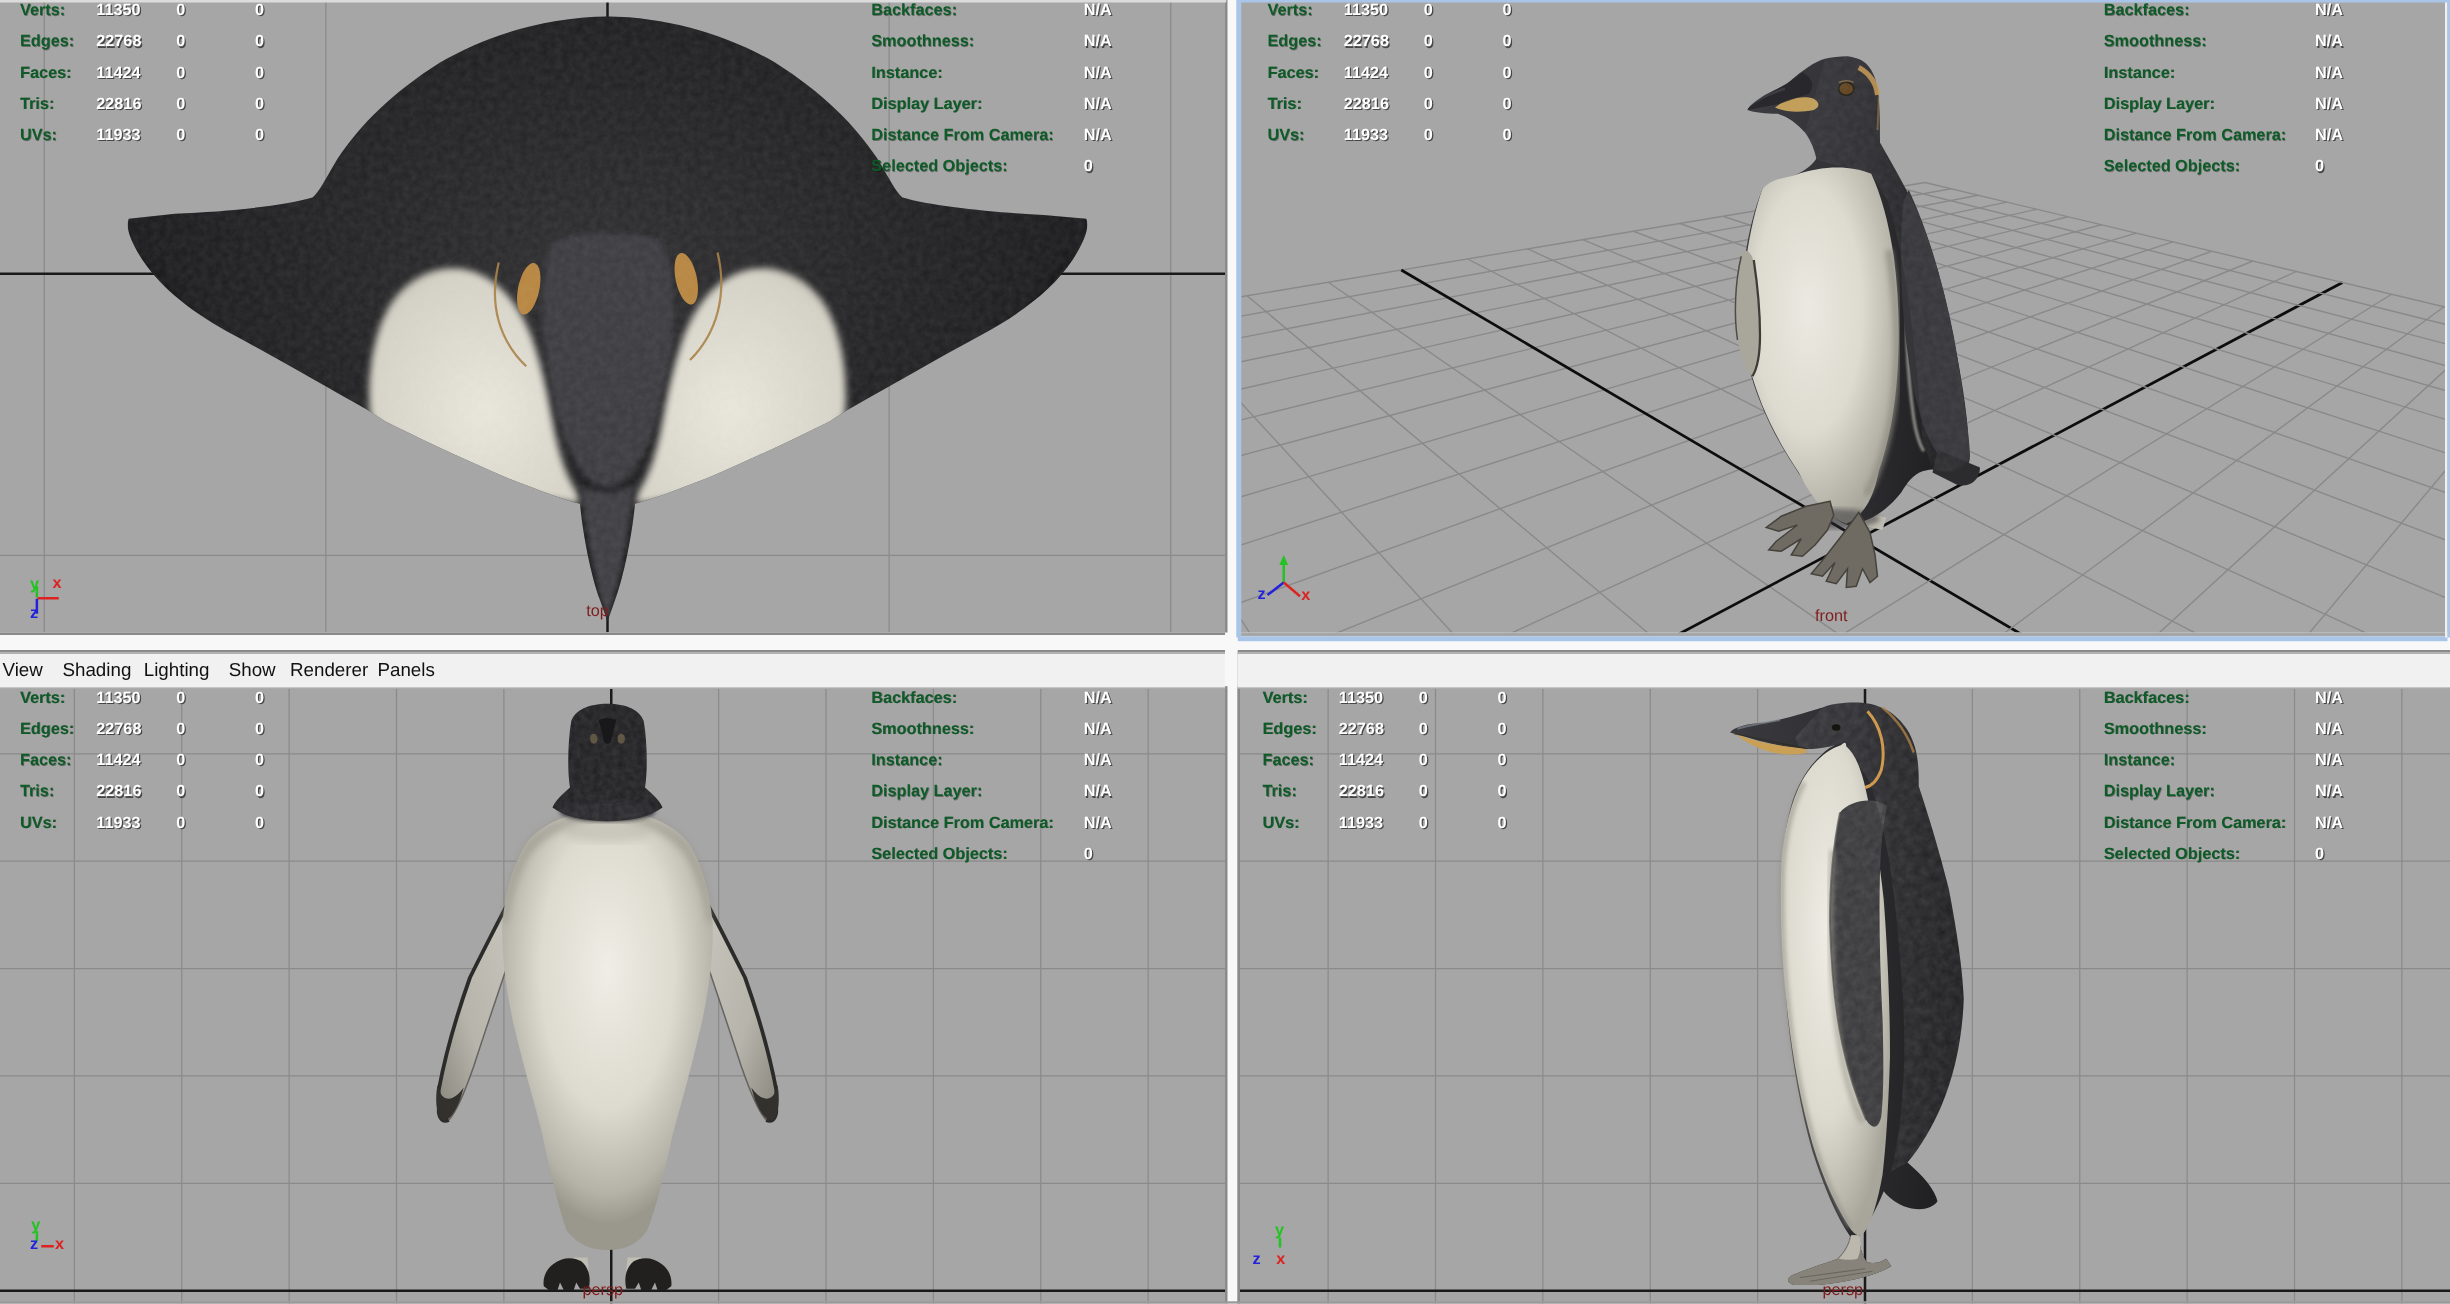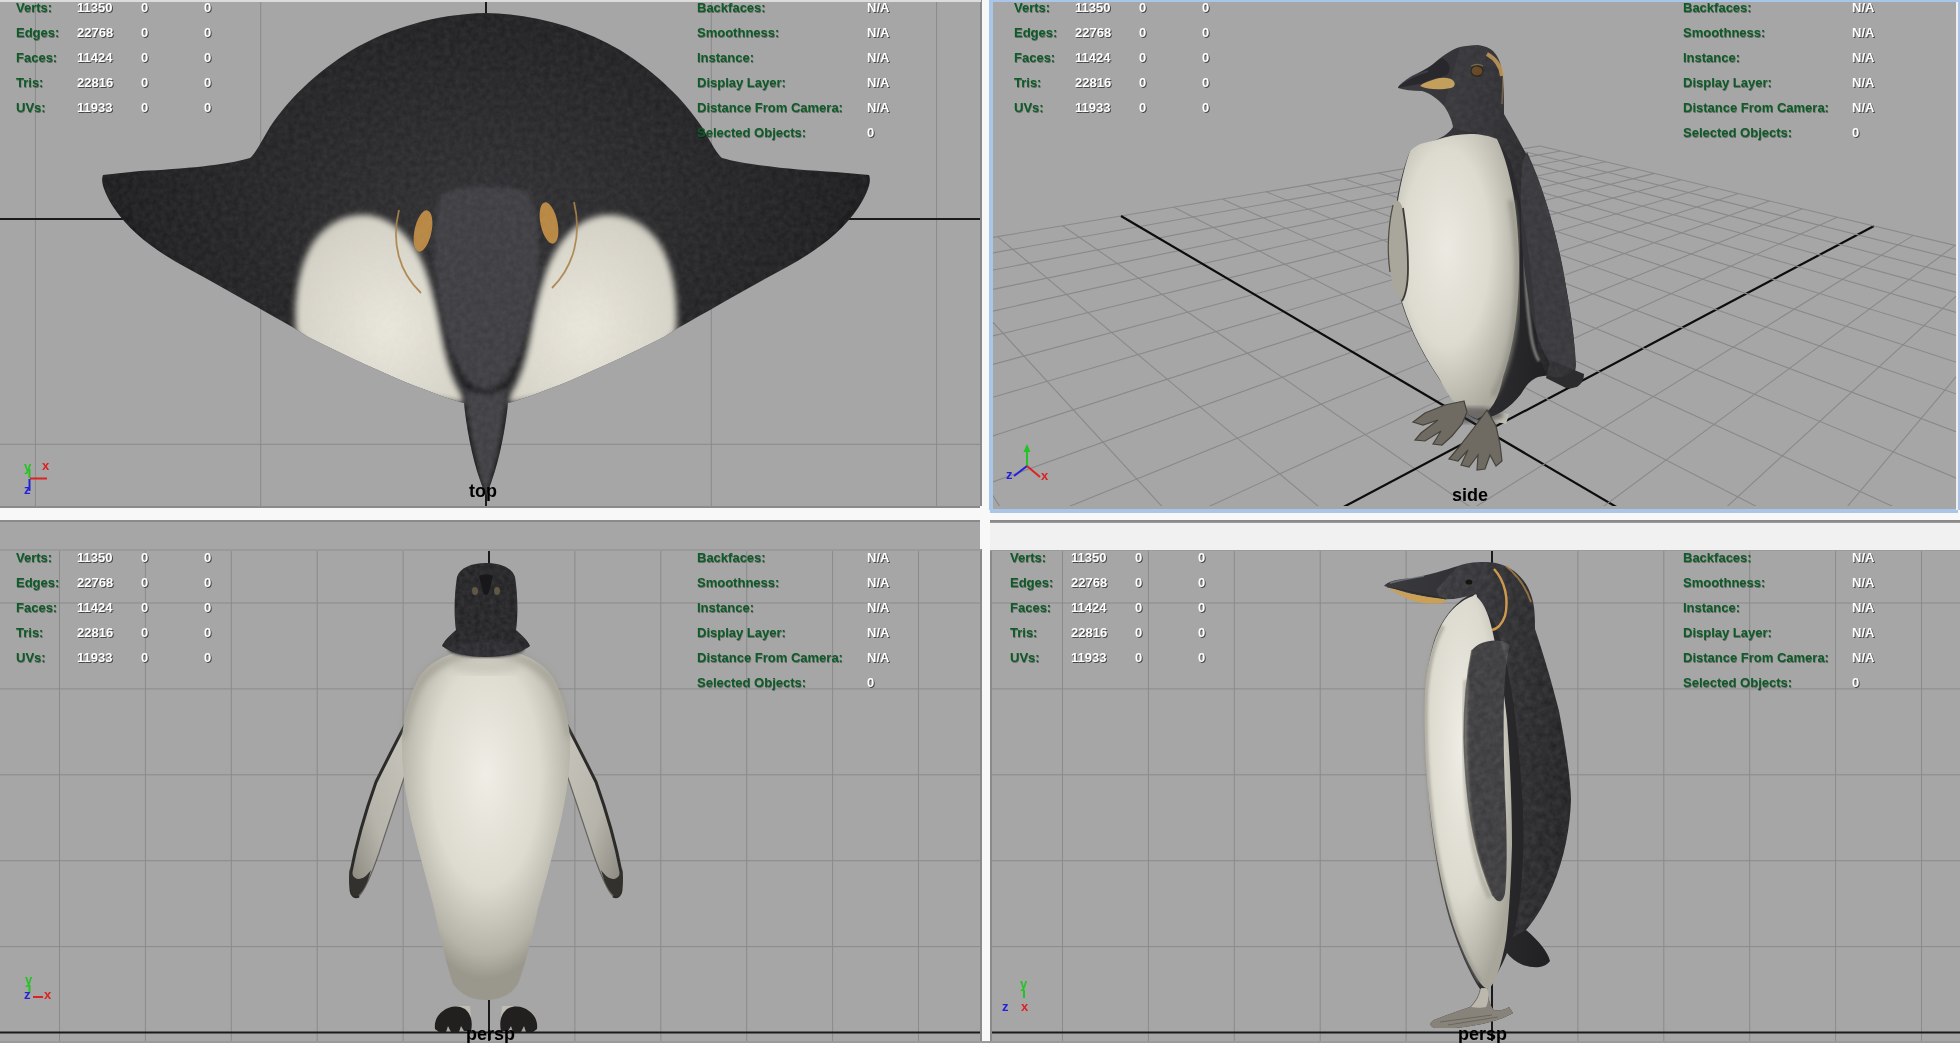--- a/index.html
+++ b/index.html
@@ -1,20 +1,20 @@
 <!DOCTYPE html>
 <html><head><meta charset="utf-8"><style>
 html,body{margin:0;padding:0}
 #stage{position:relative;width:1960px;height:1043px;background:#a6a6a6;font-family:"Liberation Sans",sans-serif;overflow:hidden}
 svg.vp{position:absolute;left:0;top:0}
 .hl{position:absolute;font-size:13px;font-weight:bold;color:#0d5b27;text-shadow:0.5px 0.5px 0 rgba(0,0,0,0.35);white-space:nowrap}
 .hv{position:absolute;font-size:13px;font-weight:bold;color:#ffffff;text-shadow:1px 1px 0 rgba(60,60,60,0.9);white-space:nowrap}
 .menubar{position:absolute;top:522px;height:27px;background:#f1f1f1;border-top:1px solid #9a9a9a;border-bottom:1px solid #9a9a9a}
 .mi{position:absolute;top:5px;font-size:15px;color:#111;white-space:nowrap}
-.vlab{position:absolute;font-size:18px;font-weight:bold;color:#000000;white-space:nowrap}
+.vlab{position:absolute;font-size:13px;font-weight:normal;color:#7f1d1d;white-space:nowrap}
 .ax{position:absolute}
 .ax text{font-size:13px;font-weight:bold;font-family:"Liberation Sans",sans-serif}
 .axg{fill:#21c421}.axr{fill:#dd2222}.axb{fill:#2222dd}
 </style></head><body>
 <div id="stage">
 <svg class="vp" width="1960" height="1043" viewBox="0 0 1960 1043">
   <g clip-path="url(#cTL)">
         <line x1="486.0" y1="0" x2="486.0" y2="506" stroke="#1a1a1a" stroke-width="2"></line>
 <line x1="260.7" y1="0" x2="260.7" y2="506" stroke="#8a8a8a" stroke-width="1"></line>
 <line x1="35.4" y1="0" x2="35.4" y2="506" stroke="#8a8a8a" stroke-width="1"></line>
@@ -361,20 +361,28 @@
 <div style="position:absolute;left:980px;top:549px;width:1.5px;height:494px;background:#8a8a8a"></div>
 <div style="position:absolute;left:990px;top:549px;width:2px;height:494px;background:#8a8a8a"></div>
 <div style="position:absolute;left:0;top:549px;width:981px;height:2px;background:#9a9a9a"></div>
 <div style="position:absolute;left:990px;top:549px;width:970px;height:2px;background:#9a9a9a"></div>
 <div style="position:absolute;left:1956px;top:0;width:2px;height:510px;background:#f0f0f0"></div>
 <div style="position:absolute;left:1958px;top:0;width:2px;height:510px;background:#a9c6e8"></div>
 <div style="position:absolute;left:0;top:1041px;width:1960px;height:2px;background:#9a9a9a"></div>
 <div style="position:absolute;left:0;top:0;width:981px;height:2px;background:#dcdcdc"></div>
 <div style="position:absolute;left:990px;top:0;width:970px;height:2px;background:#a9c6e8"></div>
 
+<div class="menubar" style="left:0;width:980px">
+      <div class="mi" style="left:2px">View</div>
+      <div class="mi" style="left:50px">Shading</div>
+      <div class="mi" style="left:115px">Lighting</div>
+      <div class="mi" style="left:183px">Show</div>
+      <div class="mi" style="left:232px">Renderer</div>
+      <div class="mi" style="left:302px">Panels</div>
+    </div>
 <div class="menubar" style="left:990px;width:970px"></div>
 
 <div class="hl" style="left:16px;top:0px">Verts:</div>
 <div class="hv" style="left:77px;top:0px">11350</div>
 <div class="hv" style="left:141px;top:0px">0</div>
 <div class="hv" style="left:204px;top:0px">0</div>
 <div class="hl" style="left:16px;top:25px">Edges:</div>
 <div class="hv" style="left:77px;top:25px">22768</div>
 <div class="hv" style="left:141px;top:25px">0</div>
 <div class="hv" style="left:204px;top:25px">0</div>
@@ -523,16 +531,16 @@
 </svg>
     <svg class="ax" style="left:998px;top:972px" width="40" height="40" viewBox="0 0 40 40">
 <text x="22" y="16" class="axg">y</text>
       <line x1="26" y1="18" x2="26" y2="26" stroke="#21c421" stroke-width="2"></line>
 <text x="4" y="39" class="axb">z</text>
       <line x1="14" y1="41" x2="32" y2="41" stroke="#2222dd" stroke-width="2"></line>
 <text x="23" y="39" class="axr">x</text>
 </svg>
 
 <div class="vlab" style="left:469px;top:481px">top</div>
-<div class="vlab" style="left:1452px;top:485px">side</div>
+<div class="vlab" style="left:1452px;top:485px">front</div>
 <div class="vlab" style="left:466px;top:1024px">persp</div>
 <div class="vlab" style="left:1458px;top:1024px">persp</div>
 
 </div>
 </body></html>

